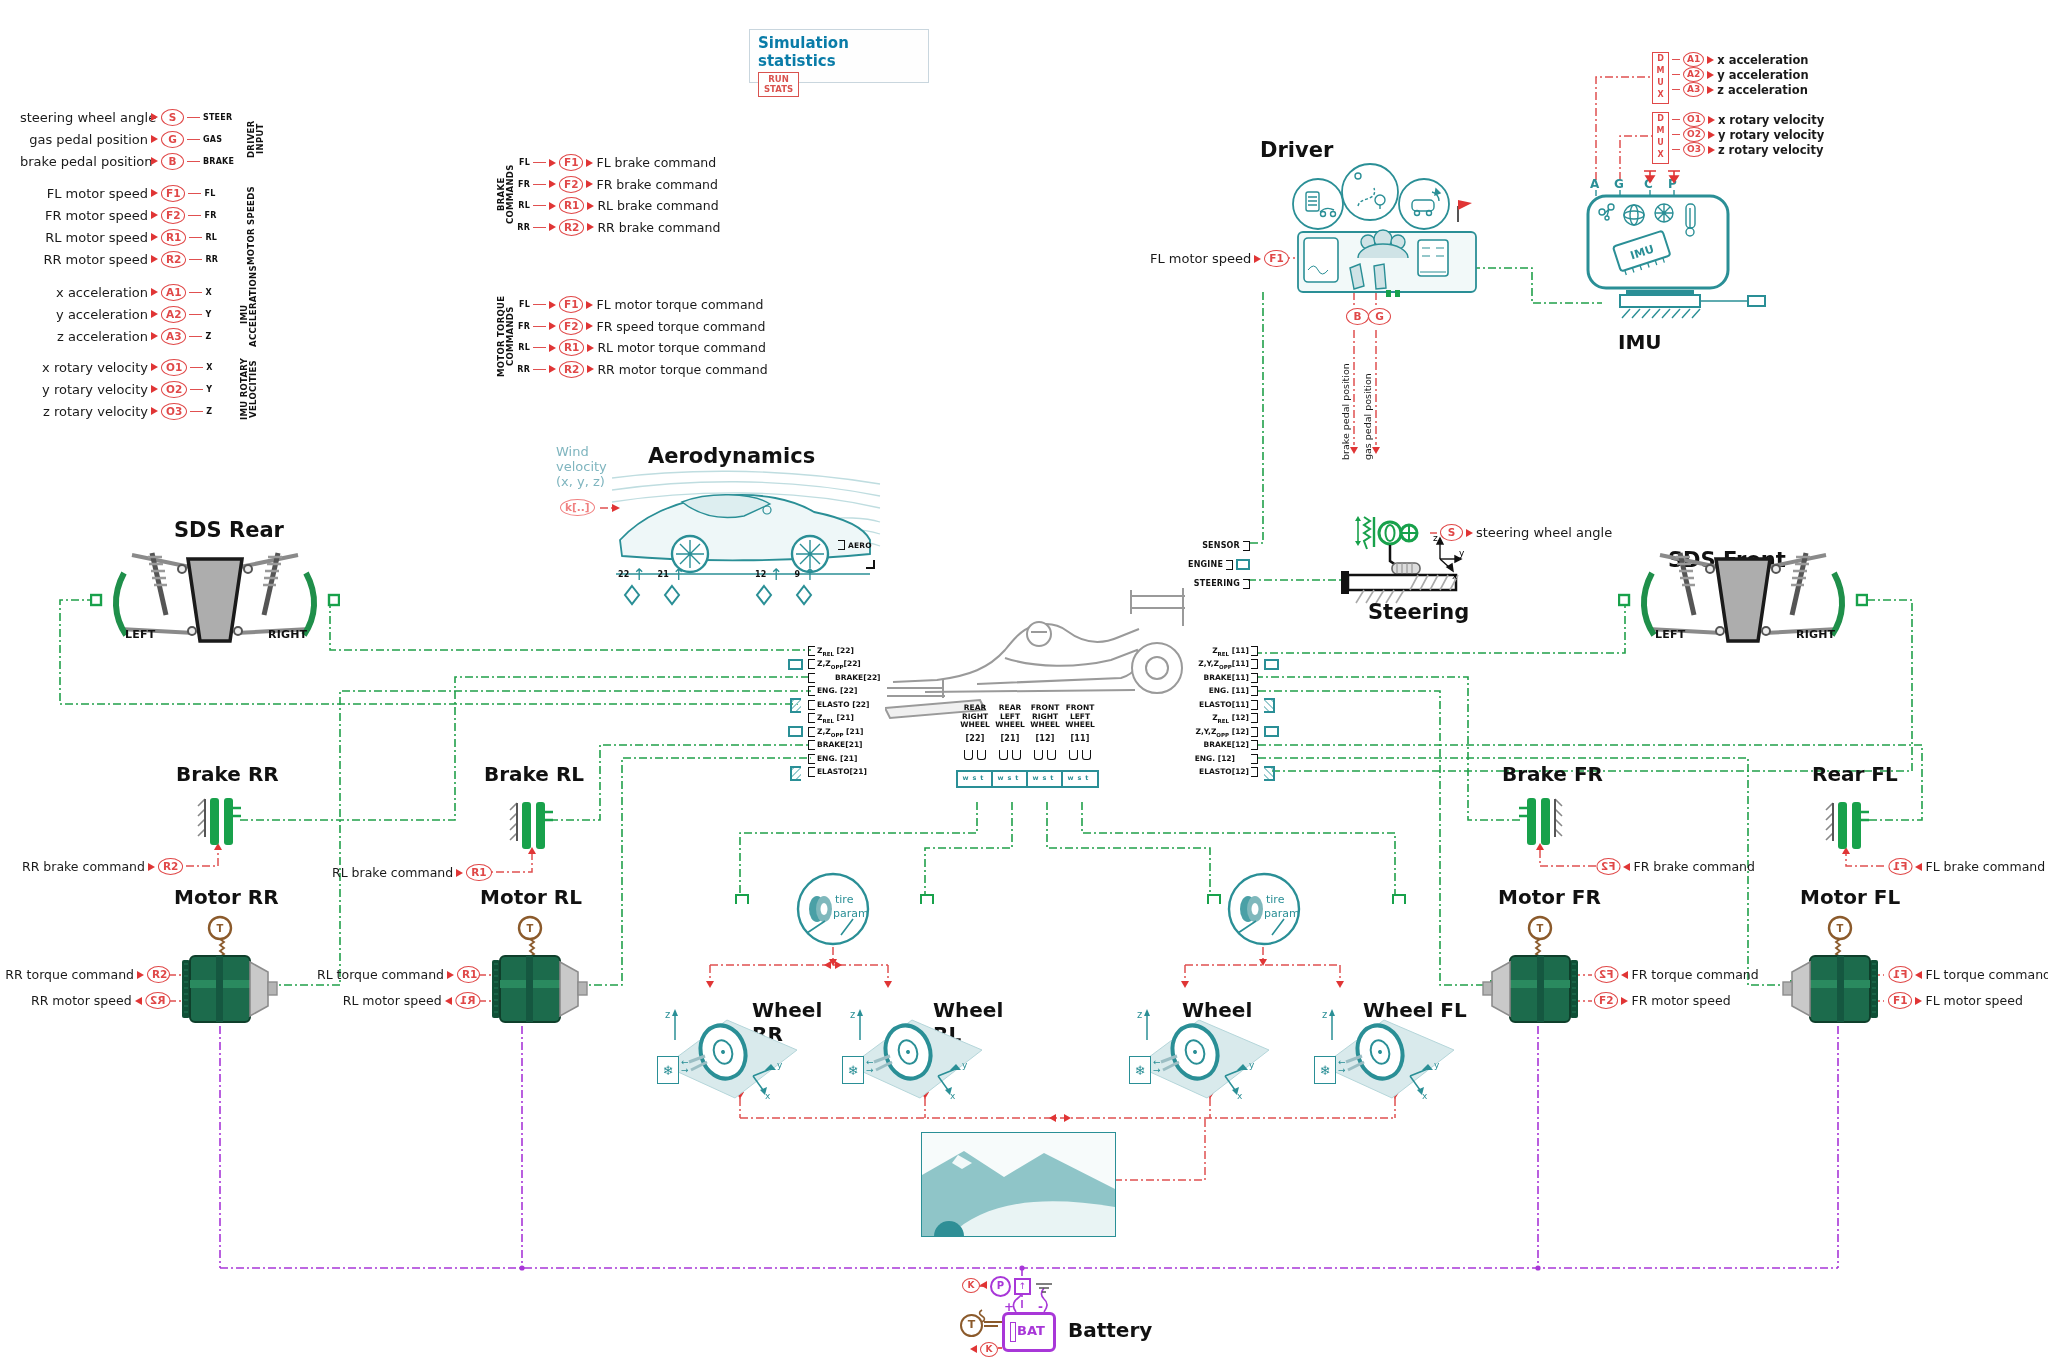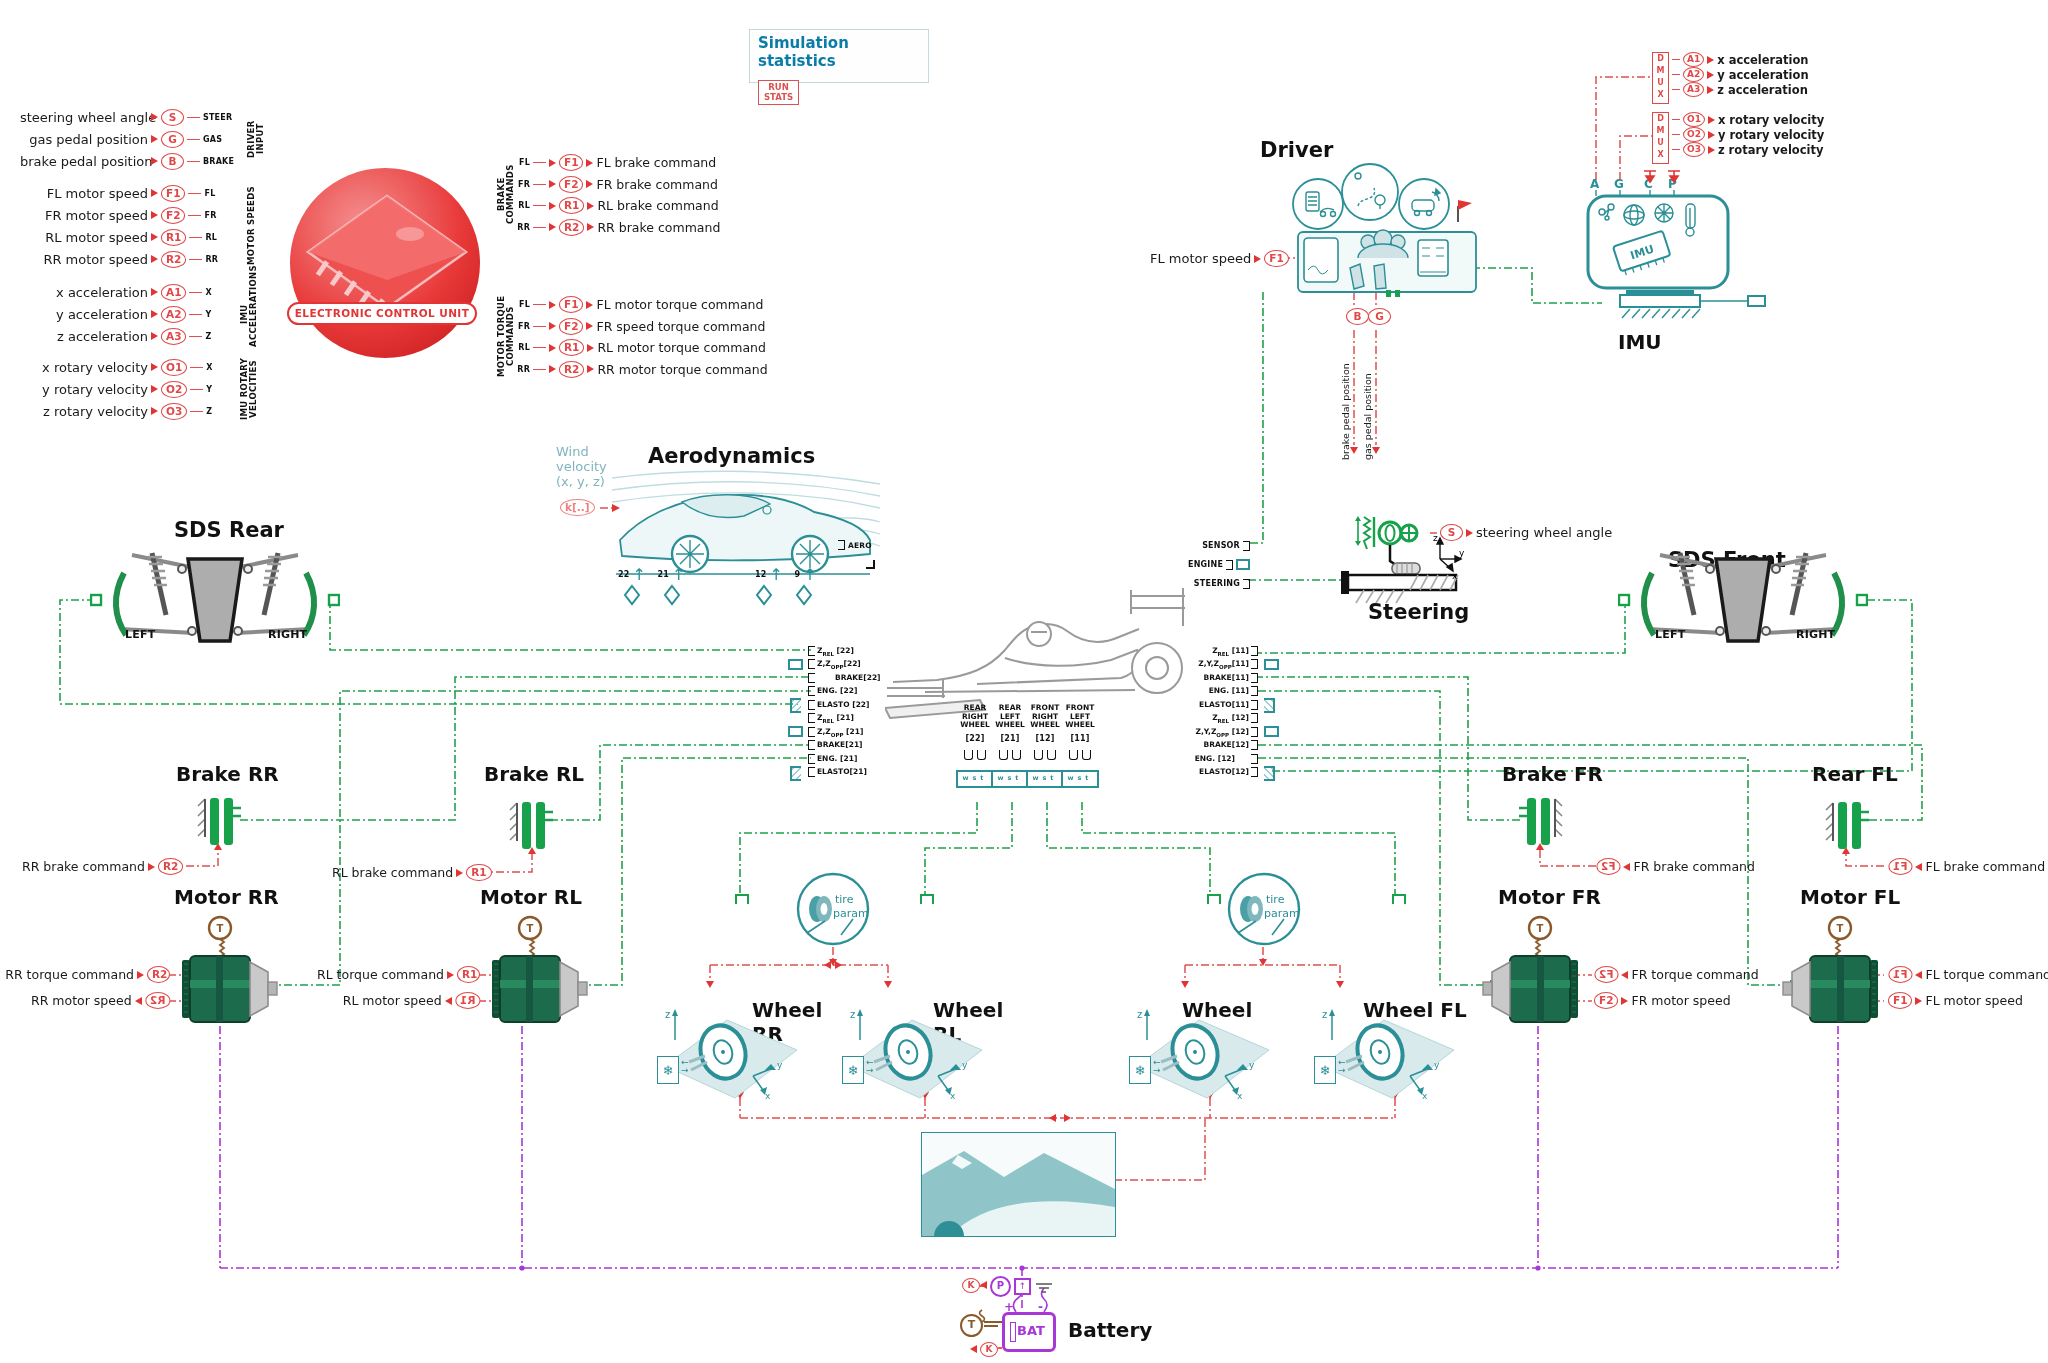--- a/index.html
+++ b/index.html
@@ -29,21 +29,21 @@
   .clamp{width:9px;height:11px;border:2px solid #2a8f96;border-right:none;background:repeating-linear-gradient(135deg,#9ccdd0 0 2px,transparent 2px 5px);}
   .uport{display:inline-block;width:7px;height:9px;border:1.8px solid #111;border-top:none;border-radius:0 0 3px 3px;margin:0 2px;}
   .pport{width:10px;height:8px;border:2px solid #18a14b;border-bottom:none;}
   .snow{width:20px;height:26px;border:1.6px solid #2a8f96;color:#2a8f96;font-size:13px;display:flex;align-items:center;justify-content:center;background:#fff;}
   .snowarr{font-size:9px;color:#2a8f96;line-height:8px;}
   .dmuxrect{width:15px;height:50px;border:1.6px solid #e04848;color:#e04848;font-weight:bold;font-size:8px;line-height:12px;text-align:center;white-space:pre-line;background:#fff;}
   .whead{font-weight:bold;font-size:7.5px;line-height:8.5px;color:#111;text-align:center;}
   .conn{position:relative;width:34px;height:14px;border:2px solid #2a8f96;margin-top:6px;background:#fff;color:#2a8f96;font-size:6.5px;font-weight:bold;text-align:center;line-height:13px;letter-spacing:4px;}
   .simbox{width:180px;height:54px;border:1px solid #c9d6de;background:#fefefe;padding:4px 8px;box-sizing:border-box;}
   .simtitle{color:#0a7ca8;font-weight:bold;font-size:15px;}
-  .runbtn{margin-top:10px;border:1.6px solid #d9534f;color:#d9534f;background:#fff;font-weight:bold;font-size:8.5px;line-height:9.5px;padding:2px 5px;white-space:pre-line;text-align:center;cursor:pointer;font-family:"DejaVu Sans",sans-serif;}
+  .runbtn{margin-top:2px;border:1.6px solid #d9534f;color:#d9534f;background:#fff;font-weight:bold;font-size:8.5px;line-height:9.5px;padding:2px 5px;white-space:pre-line;text-align:center;cursor:pointer;font-family:"DejaVu Sans",sans-serif;}
   .pagetitle{font-weight:bold;font-size:33px;color:#0a7ca8;}
   .windlbl{font-size:13px;color:#7fb5bf;line-height:15px;}
   .pcirc{width:17px;height:17px;border:2px solid #a837d8;border-radius:50%;color:#a837d8;font-weight:bold;font-size:10px;text-align:center;line-height:16px;background:#fff;}
   .pbox{width:13px;height:13px;border:2px solid #a837d8;color:#a837d8;font-size:9px;text-align:center;line-height:12px;background:#fff;}
   .ktag{display:inline-block;min-width:10px;padding:0 3px;height:13px;line-height:12px;border:1.6px solid #e04848;border-radius:50%;color:#e04848;font-weight:bold;font-size:9px;background:#fff;text-align:center;}
   .tcirc{width:19px;height:19px;border:2.2px solid #8b5a2b;border-radius:50%;color:#8b5a2b;font-weight:bold;font-size:11px;text-align:center;line-height:18px;background:#fff;}
   .batbox{width:48px;height:34px;border:3px solid #a837d8;border-radius:6px;background:#fff;position:relative;}
   .batlbl{color:#a837d8;font-weight:bold;font-size:13px;position:absolute;left:12px;top:8px;}
   .batcell{position:absolute;left:5px;top:7px;width:4px;height:18px;border:1.6px solid #a837d8;}
   .pmlabel{color:#a837d8;font-weight:bold;font-size:12px;}
@@ -275,36 +275,20 @@
         <span class="lbl" style="width:128px;text-align:right">z rotary velocity</span>
         <span class="tri-r"></span>
         <span class="tag">O3</span>
         <span class="rl"></span>
         <span class="ptext" style="width:42px">Z</span>
       </div>
   </div>
   <div class="abs vtext" style="left:240px;top:356px;height:66px">IMU ROTARY
 VELOCITIES</div>
 
-  <div class="abs" style="left:285px;top:168px;width:200px;height:215px">
-    <div class="abs" style="left:5px;top:0;width:190px;height:190px;border-radius:50%;background:radial-gradient(circle at 38% 30%,#f59090,#e93a3a 55%,#c21616)"></div>
-    <svg class="abs" style="left:5px;top:0" width="190" height="190" viewBox="0 0 190 190">
-      <polygon points="97,28 176,84 97,140 18,84" fill="#ee5050" stroke="#f8bcbc" stroke-width="2.5"></polygon>
-      <polygon points="97,28 176,84 97,112 18,84" fill="#f47070" opacity="0.85"></polygon>
-      <g fill="#f9c9c9">
-          <rect x="30" y="92" width="5" height="16" transform="rotate(35 32 100)"></rect>
-          <rect x="44" y="102" width="5" height="16" transform="rotate(35 46 110)"></rect>
-          <rect x="58" y="112" width="5" height="16" transform="rotate(35 60 120)"></rect>
-          <rect x="72" y="122" width="5" height="16" transform="rotate(35 74 130)"></rect>
-          <rect x="86" y="130" width="5" height="16" transform="rotate(35 88 138)"></rect>
-        </g>
-      <ellipse cx="120" cy="66" rx="14" ry="7" fill="#f89c9c" opacity="0.9"></ellipse>
-    </svg>
-    <div class="abs" style="left:2px;top:134px;width:186px;height:19px;border:2px solid #e23535;border-radius:12px;background:#fff;color:#e23535;font-weight:bold;font-size:10.5px;text-align:center;line-height:19px;letter-spacing:.4px">ELECTRONIC CONTROL UNIT</div>
-  </div>
 
   <div class="abs vtext" style="left:497px;top:150px;height:88px">BRAKE COMMANDS</div>
   <div class="abs" style="left:514px;top:152px">
     <div class="row" style="height:21.5px">
         <span class="ptext" style="width:16px;text-align:right">FL</span>
         <span class="rl"></span>
         <span class="tri-r"></span>
         <span class="tag">F1</span>
         <span class="tri-r"></span>
         <span class="lbl2">FL brake command</span>

